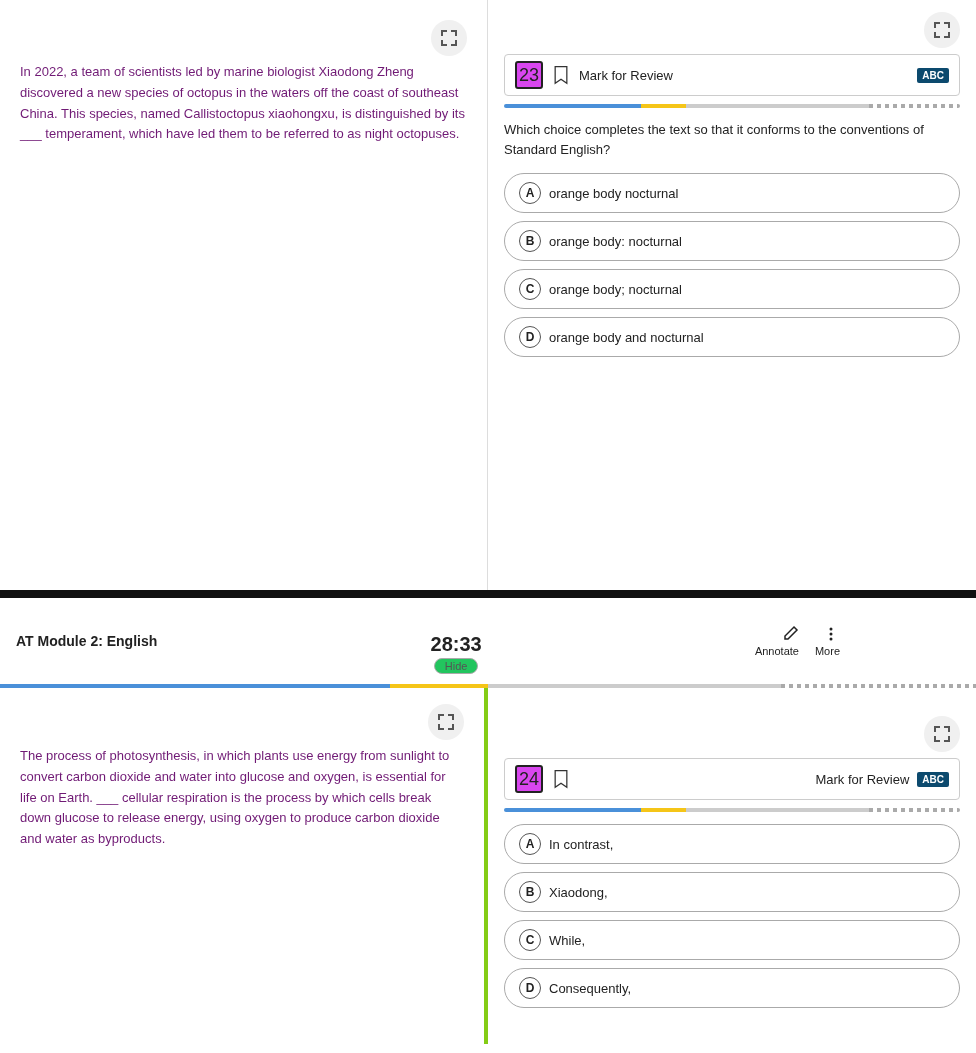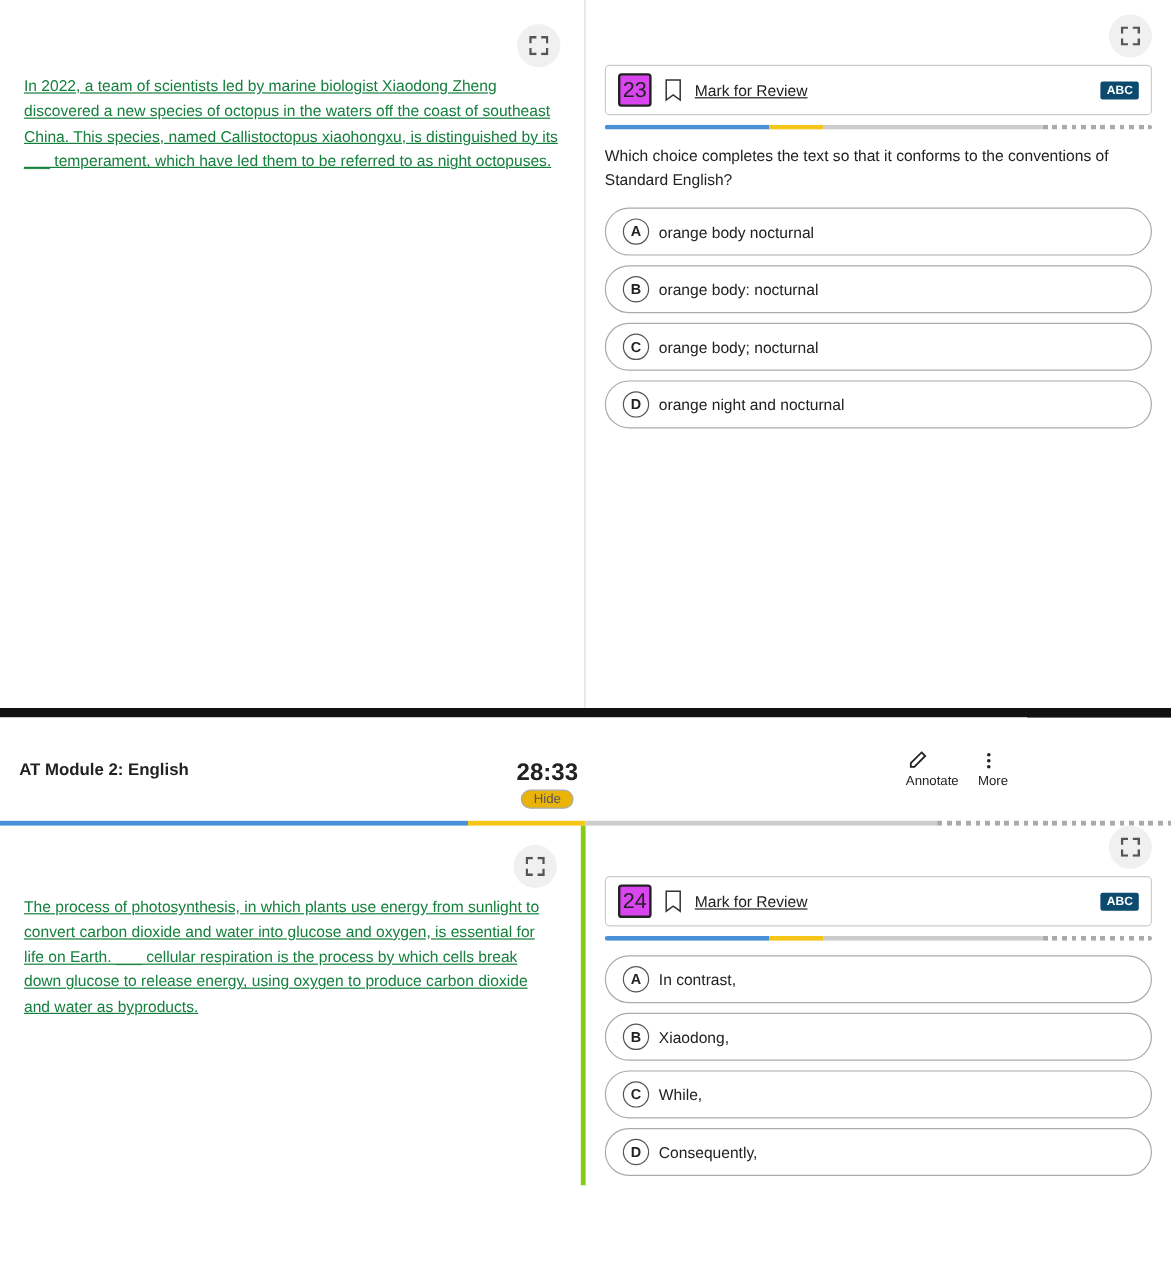--- a/index.html
+++ b/index.html
@@ -52,21 +52,20 @@
     }
     .bookmark-icon {
       width: 20px;
       height: 20px;
       flex-shrink: 0;
     }
     .mark-review-label {
       font-size: 13px;
       color: #222;
       flex: 1;
-      text-decoration: underline;
     }
     .abc-badge {
       background: #0c4a6e;
       color: #fff;
       font-size: 10px;
       font-weight: bold;
       padding: 2px 5px;
       border-radius: 2px;
     }
 
@@ -177,32 +176,32 @@
       font-weight: bold;
       color: #222;
       margin-top: 25px;
     }
     .hide-btn {
       border: 1px solid #aaa;
       border-radius: 10px;
       font-size: 11px;
       padding: 1px 10px;
       cursor: pointer;
-      background: #eab308;
+      background: #22c55e;
       color: #555;
     }
     .toolbar-right {
       display: flex;
       align-items: center;
       gap: 16px;
     }
     .toolbar-icon-btn {
       display: flex;
       flex-direction: column;
-      align-items: flex-start;
+      align-items: flex-end;
       gap: 2px;
       cursor: pointer;
       background: none;
       border: none;
       font-size: 11px;
       color: #222;
     }
 
     
     .toolbar-progress {
@@ -226,29 +225,29 @@
     .bottom-left {
       width: 488px;
       padding: 16px 20px;
       font-size: 13px;
       line-height: 1.6;
       color: #222;
       border-right: 4px solid #84cc16;
     }
     .bottom-right {
       width: 488px;
-      padding: 0 16px;
+      padding: 28px 16px;
+      text-align: right;
     }
 
     
     .passage-text {
       font-size: 13px;
       line-height: 1.6;
-      color: #15803d;
-      text-decoration: underline;
+      color: #701a75;
     }
   </style>
 </head>
 <body>
 
 <div class="top-section">
 
   <div class="left-panel">
 
     <div class="expand-icons" style="justify-content:flex-end; padding-bottom:6px;">
@@ -303,21 +302,21 @@
       <div class="choice">
         <div class="choice-letter">B</div>
         <span>orange body: nocturnal</span>
       </div>
       <div class="choice">
         <div class="choice-letter">C</div>
         <span>orange body; nocturnal</span>
       </div>
       <div class="choice">
         <div class="choice-letter">D</div>
-        <span>orange night and nocturnal</span>
+        <span>orange body and nocturnal</span>
       </div>
     </div>
   </div>
 </div>
 
 <div class="divider-bar"></div>
 
 <div class="bottom-section">
 
   <div class="toolbar">

